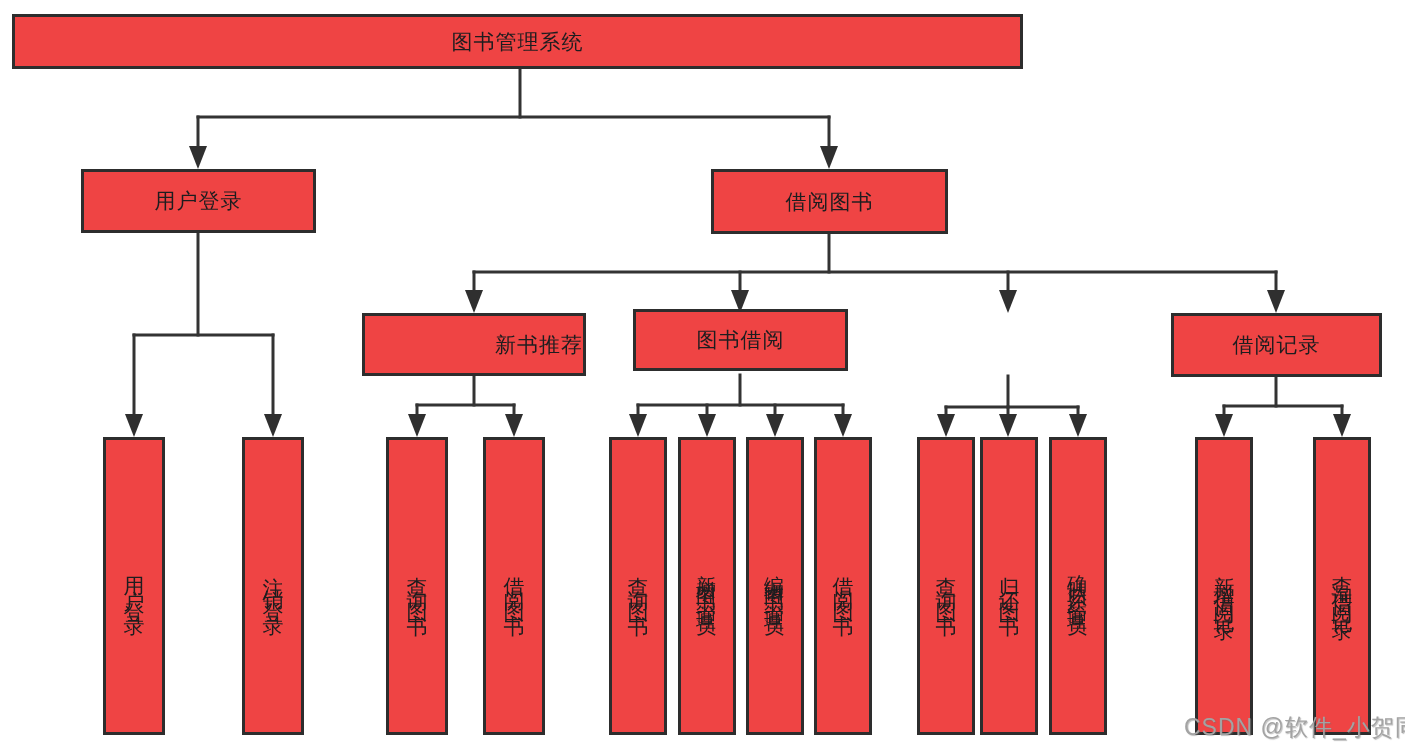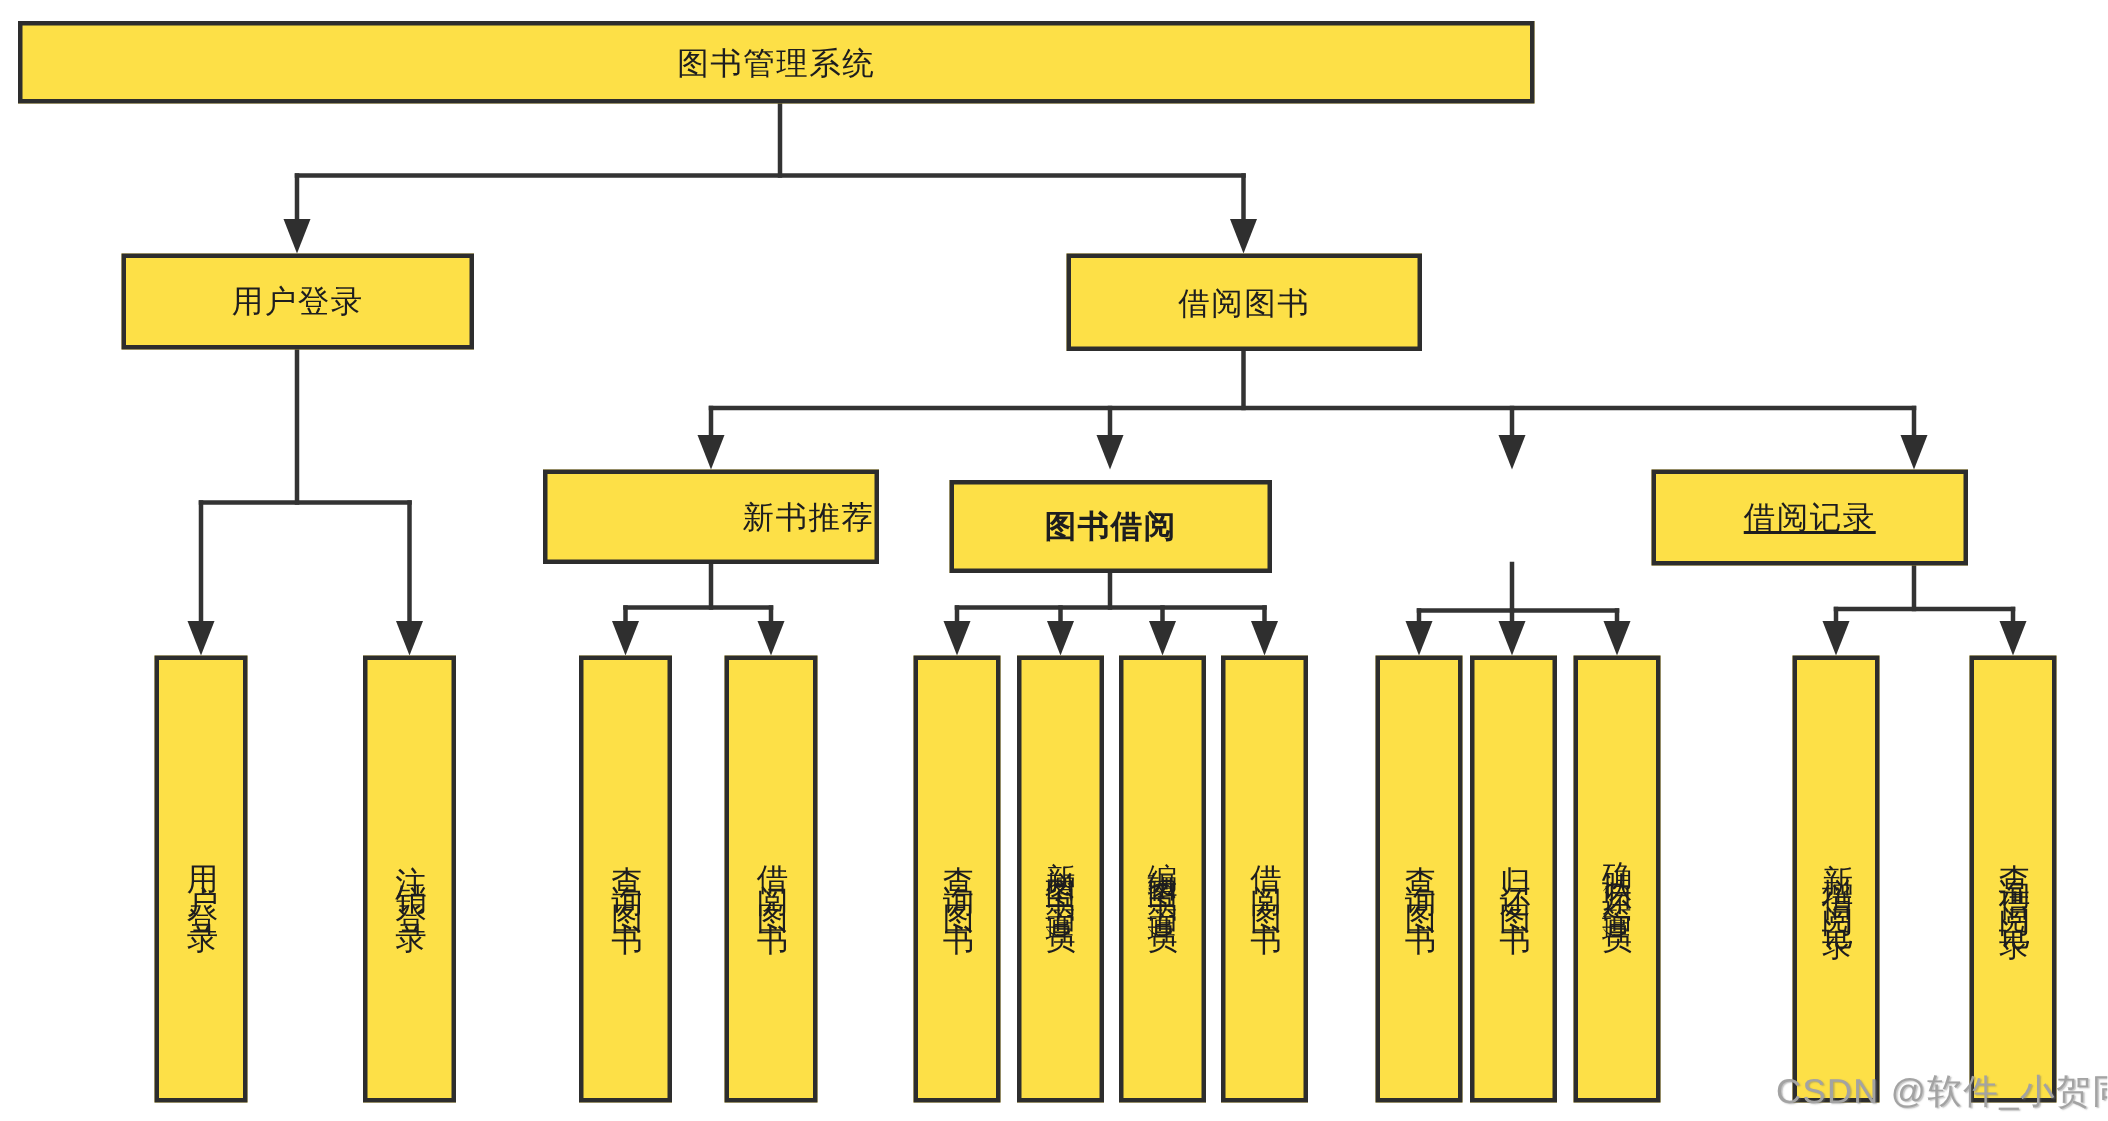--- a/index.html
+++ b/index.html
@@ -6,21 +6,21 @@
   .canvas{
     position:relative;
     width:1405px;height:747px;
     background:#ffffff;
     font-family:"Liberation Sans","DejaVu Sans",sans-serif;
     overflow:hidden;
   }
   .wires{position:absolute;left:0;top:0;width:1405px;height:747px;}
   .box{
     position:absolute;
-    background:#fde047;
+    background:#ef4444;
     border:3px solid #2d2d2d;
     box-sizing:border-box;
     display:flex;align-items:center;justify-content:center;
     color:#1d1d1f;
     font-size:21px;
     letter-spacing:1px;
     z-index:2;
   }
   .leaf span{
     writing-mode:vertical-rl;
@@ -123,24 +123,24 @@
   <div class="box" style="left:81px;top:169px;width:235px;height:64px;">
     <span>用户登录</span>
   </div>
   <div class="box" style="left:711px;top:169px;width:237px;height:65px;">
     <span>借阅图书</span>
   </div>
 
   <div class="box" style="left:362px;top:313px;width:224px;height:63px;justify-content:flex-end;">
     <span>新书推荐</span>
   </div>
-  <div class="box" style="left:633px;top:320px;width:215px;height:62px;font-weight:bold;">
+  <div class="box" style="left:633px;top:309px;width:215px;height:62px;">
     <span>图书借阅</span>
   </div>
-  <div class="box" style="left:1101px;top:313px;width:211px;height:64px;text-decoration:underline;">
+  <div class="box" style="left:1171px;top:313px;width:211px;height:64px;">
     <span>借阅记录</span>
   </div>
 
   <div class="box leaf v4" style="left:103px;top:437px;width:62px;height:298px;">
     <span>用户登录</span>
   </div>
   <div class="box leaf v4" style="left:242px;top:437px;width:62px;height:298px;">
     <span>注销登录</span>
   </div>
 

